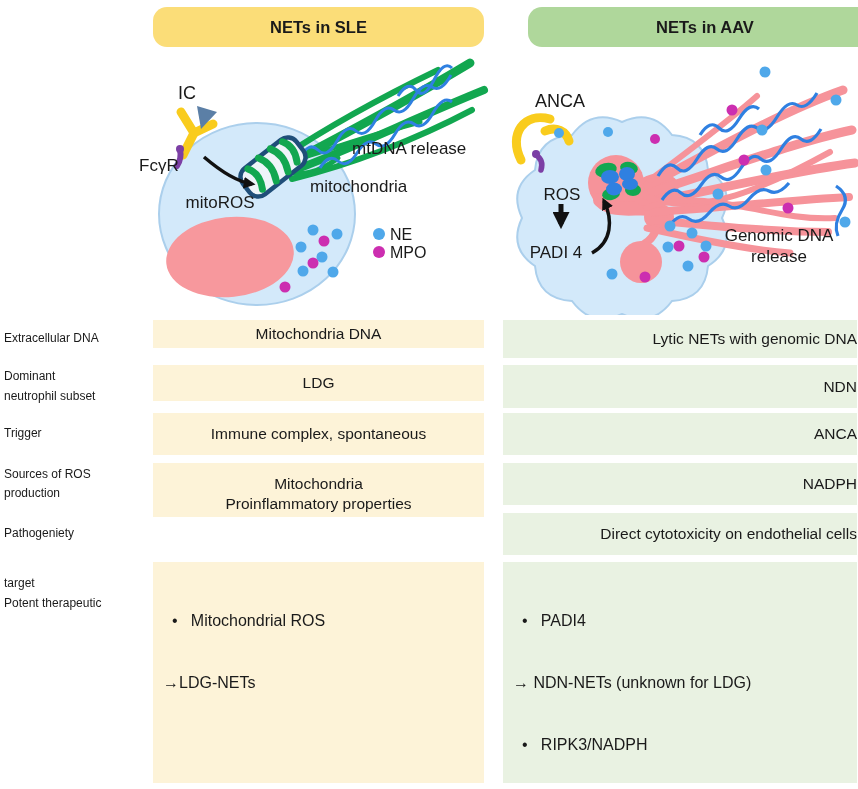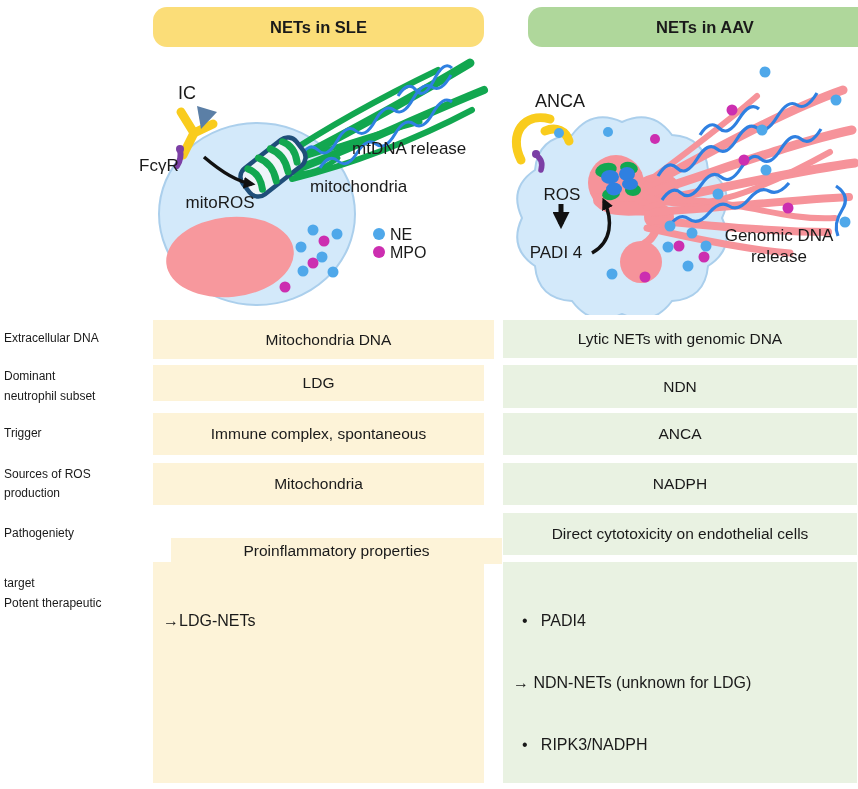--- a/index.html
+++ b/index.html
@@ -14,21 +14,21 @@
   svg.illus{position:absolute;left:0;top:47px;}
   svg text{fill:#1a1a1a;font-family:"Liberation Sans",sans-serif;}
 
   .row-label{position:absolute;left:4px;width:146px;display:flex;flex-direction:column;
              justify-content:center;font-size:12px;line-height:19.5px;}
   .row-label.top{justify-content:flex-start;padding-top:12px;box-sizing:border-box;}
 
   .cellv{position:absolute;display:flex;align-items:center;justify-content:center;
          font-size:15.5px;text-align:center;}
   .cellv-sle{left:153px;width:331px;background:#FDF3D8;}
-  .cellv-aav{left:503px;width:354px;background:#E9F2E2;}
+  .cellv-aav{left:503px;width:354px;background:#E9F2E2;justify-content:flex-end;}
 
   .tblock{position:absolute;top:562px;height:221px;font-size:16px;line-height:20.8px;
           white-space:pre;padding:7px 0 0 10px;box-sizing:border-box;}
   .tblock-sle{left:153px;width:331px;background:#FDF3D8;}
   .tblock-aav{left:503px;width:354px;background:#E9F2E2;}
 </style>
 </head>
 <body>
 
 <div class="fig">
@@ -204,21 +204,21 @@
       <text x="556" y="258" font-size="17" text-anchor="middle">PADI 4</text>
       <text x="779" y="241" font-size="17" text-anchor="middle">Genomic DNA</text>
       <text x="779" y="262" font-size="17" text-anchor="middle">release</text>
     </g>
   </svg>
 
   <div class="row-label" style="top:320px;height:38px;">
     <div>Extracellular DNA</div>
       <div></div>
   </div>
-  <div class="cellv cellv-sle" style="top:320px;height:39px;padding-left:10px;">
+  <div class="cellv cellv-sle" style="top:320px;height:28px;">
     <span>Mitochondria DNA</span>
   </div>
   <div class="cellv cellv-aav" style="top:320px;height:38px;">
     <span>Lytic NETs with genomic DNA</span>
   </div>
 
   <div class="row-label" style="top:365px;height:43px;">
     <div>Dominant</div>
       <div>neutrophil subset</div>
   </div>
@@ -248,33 +248,34 @@
     <span>Mitochondria</span>
   </div>
   <div class="cellv cellv-aav" style="top:463px;height:42px;">
     <span>NADPH</span>
   </div>
 
   <div class="row-label" style="top:513px;height:42px;">
     <div>Pathogeniety</div>
       <div></div>
   </div>
-  <div class="cellv cellv-sle" style="top:538px;height:26px;margin-left:18px;">
+  <div class="cellv cellv-sle" style="top:491px;height:26px;">
     <span>Proinflammatory properties</span>
   </div>
   <div class="cellv cellv-aav" style="top:513px;height:42px;">
     <span>Direct cytotoxicity on endothelial cells</span>
   </div>
 
   <div class="row-label top" style="top:562px;height:221px;">
     <div>target</div>
       <div>Potent therapeutic</div>
   </div>
 
   <div class="tblock tblock-sle">
+    <div>  •   Mitochondrial ROS</div>
     <div>→LDG-NETs</div>
     
     
     
     
     
     
     
   </div>
 

